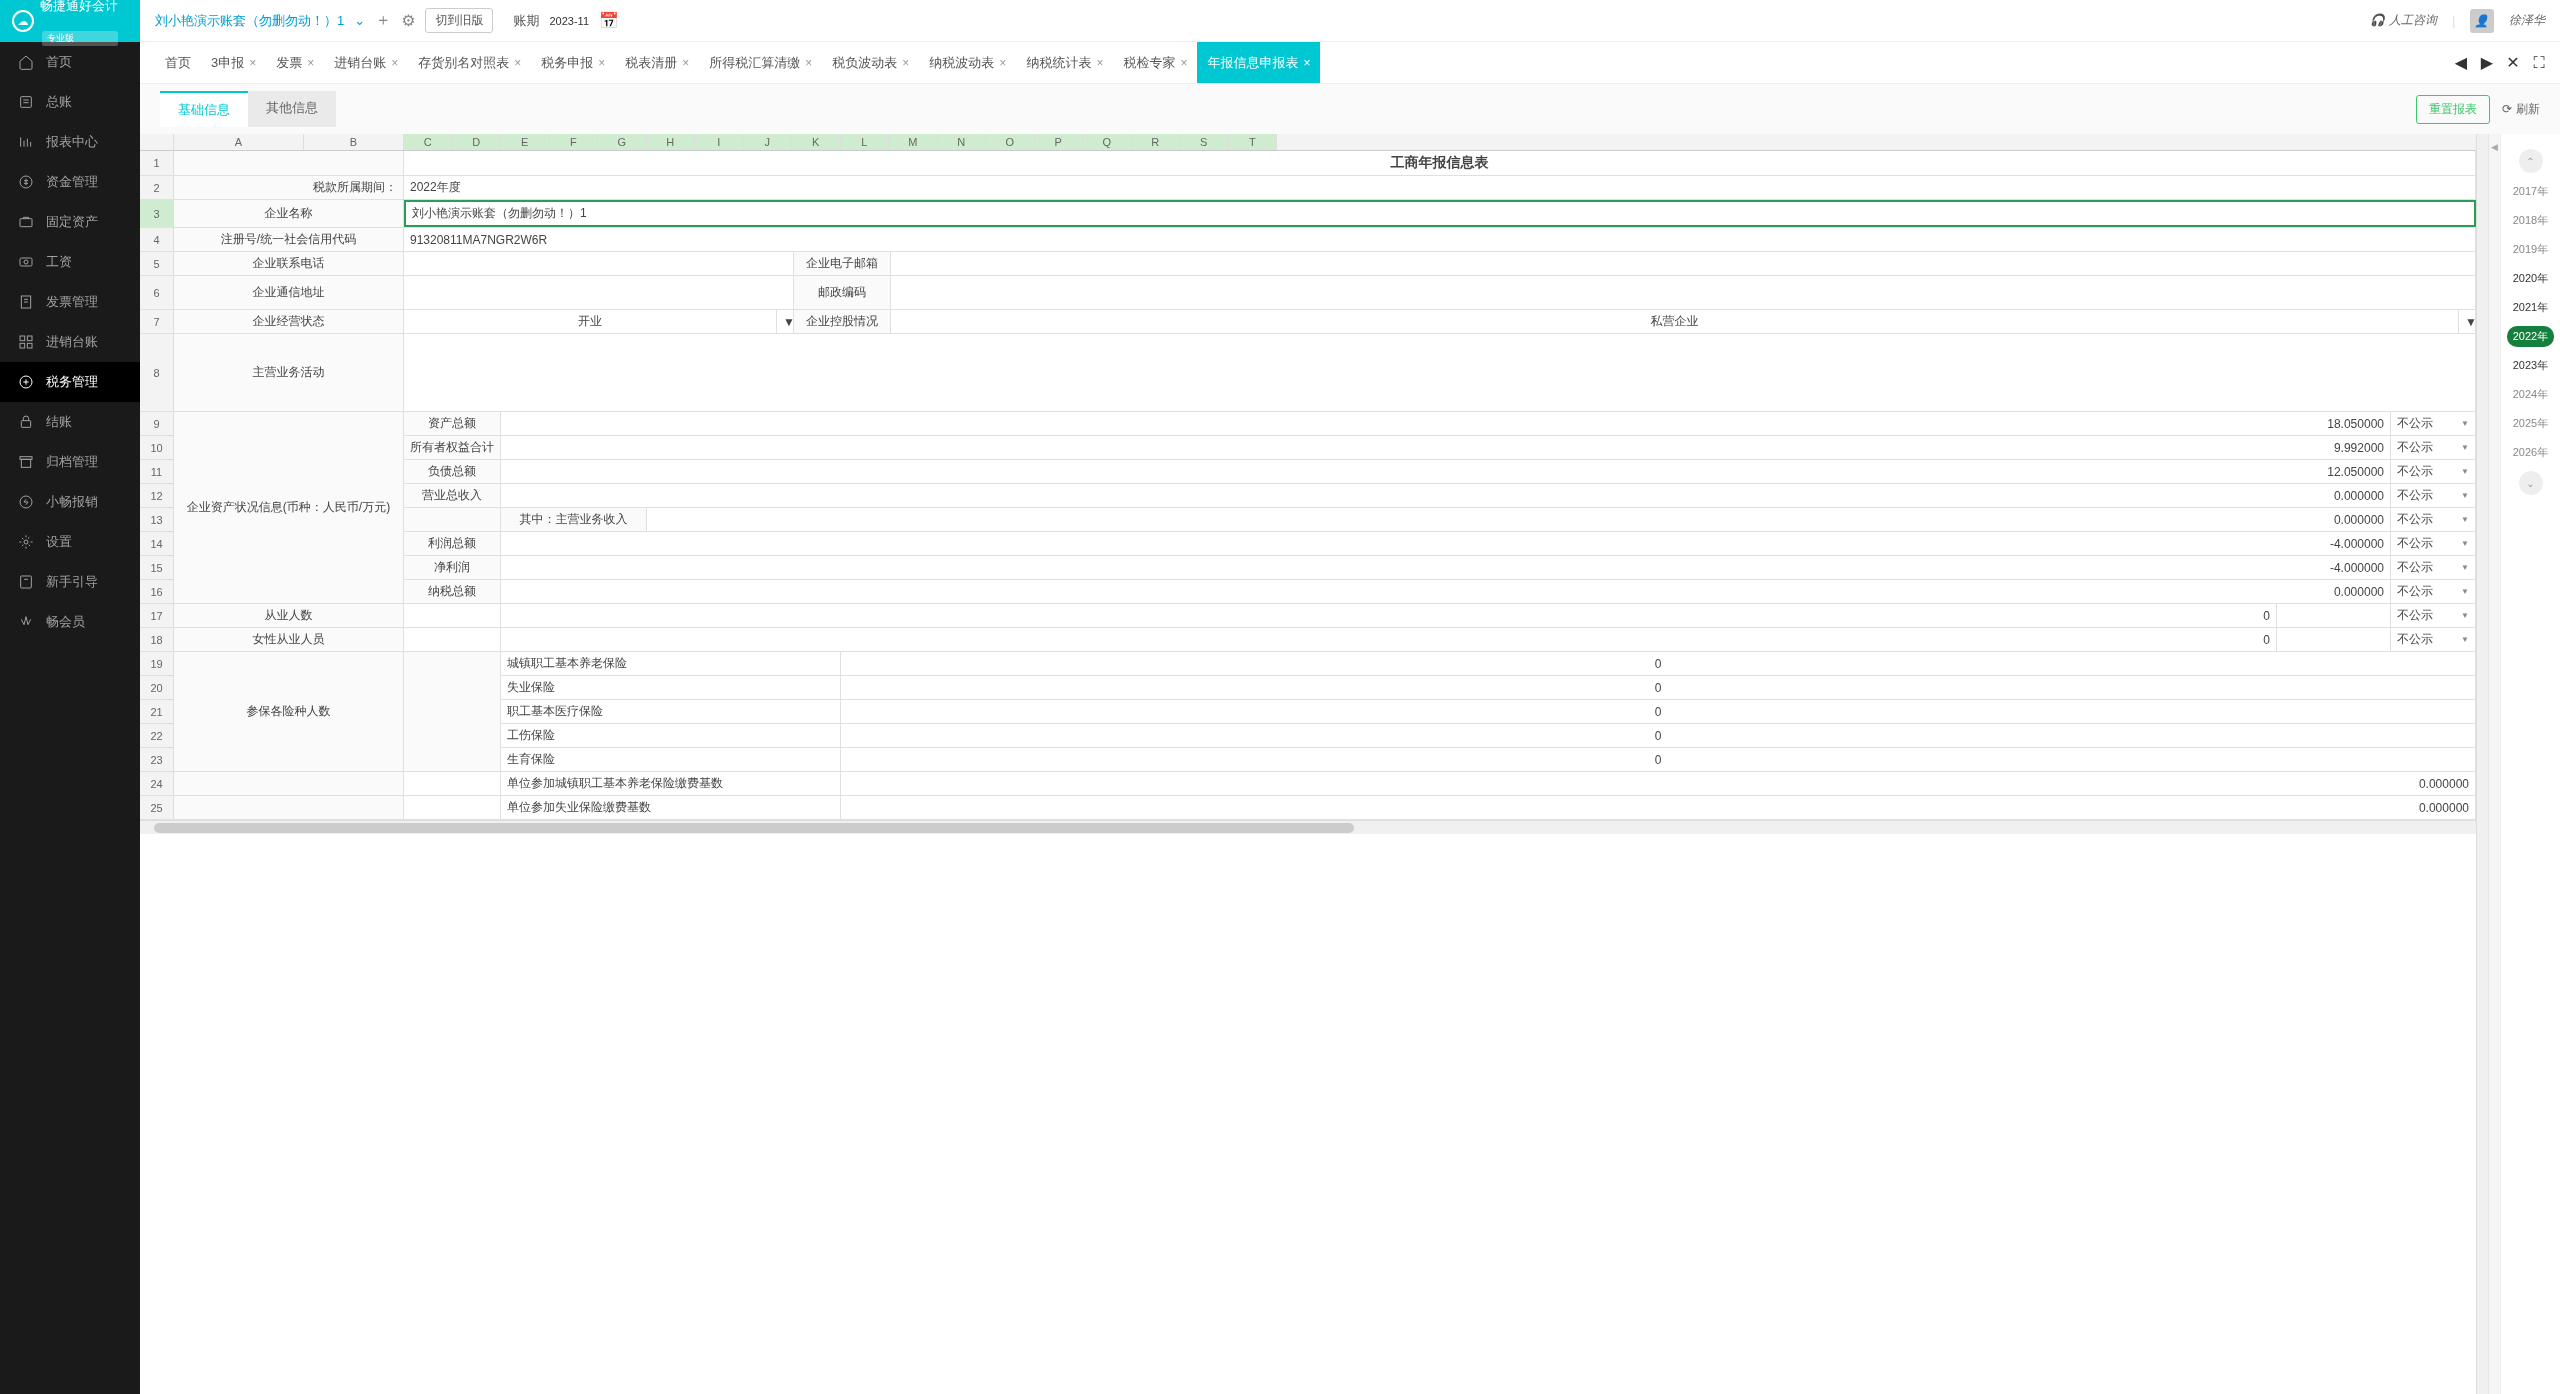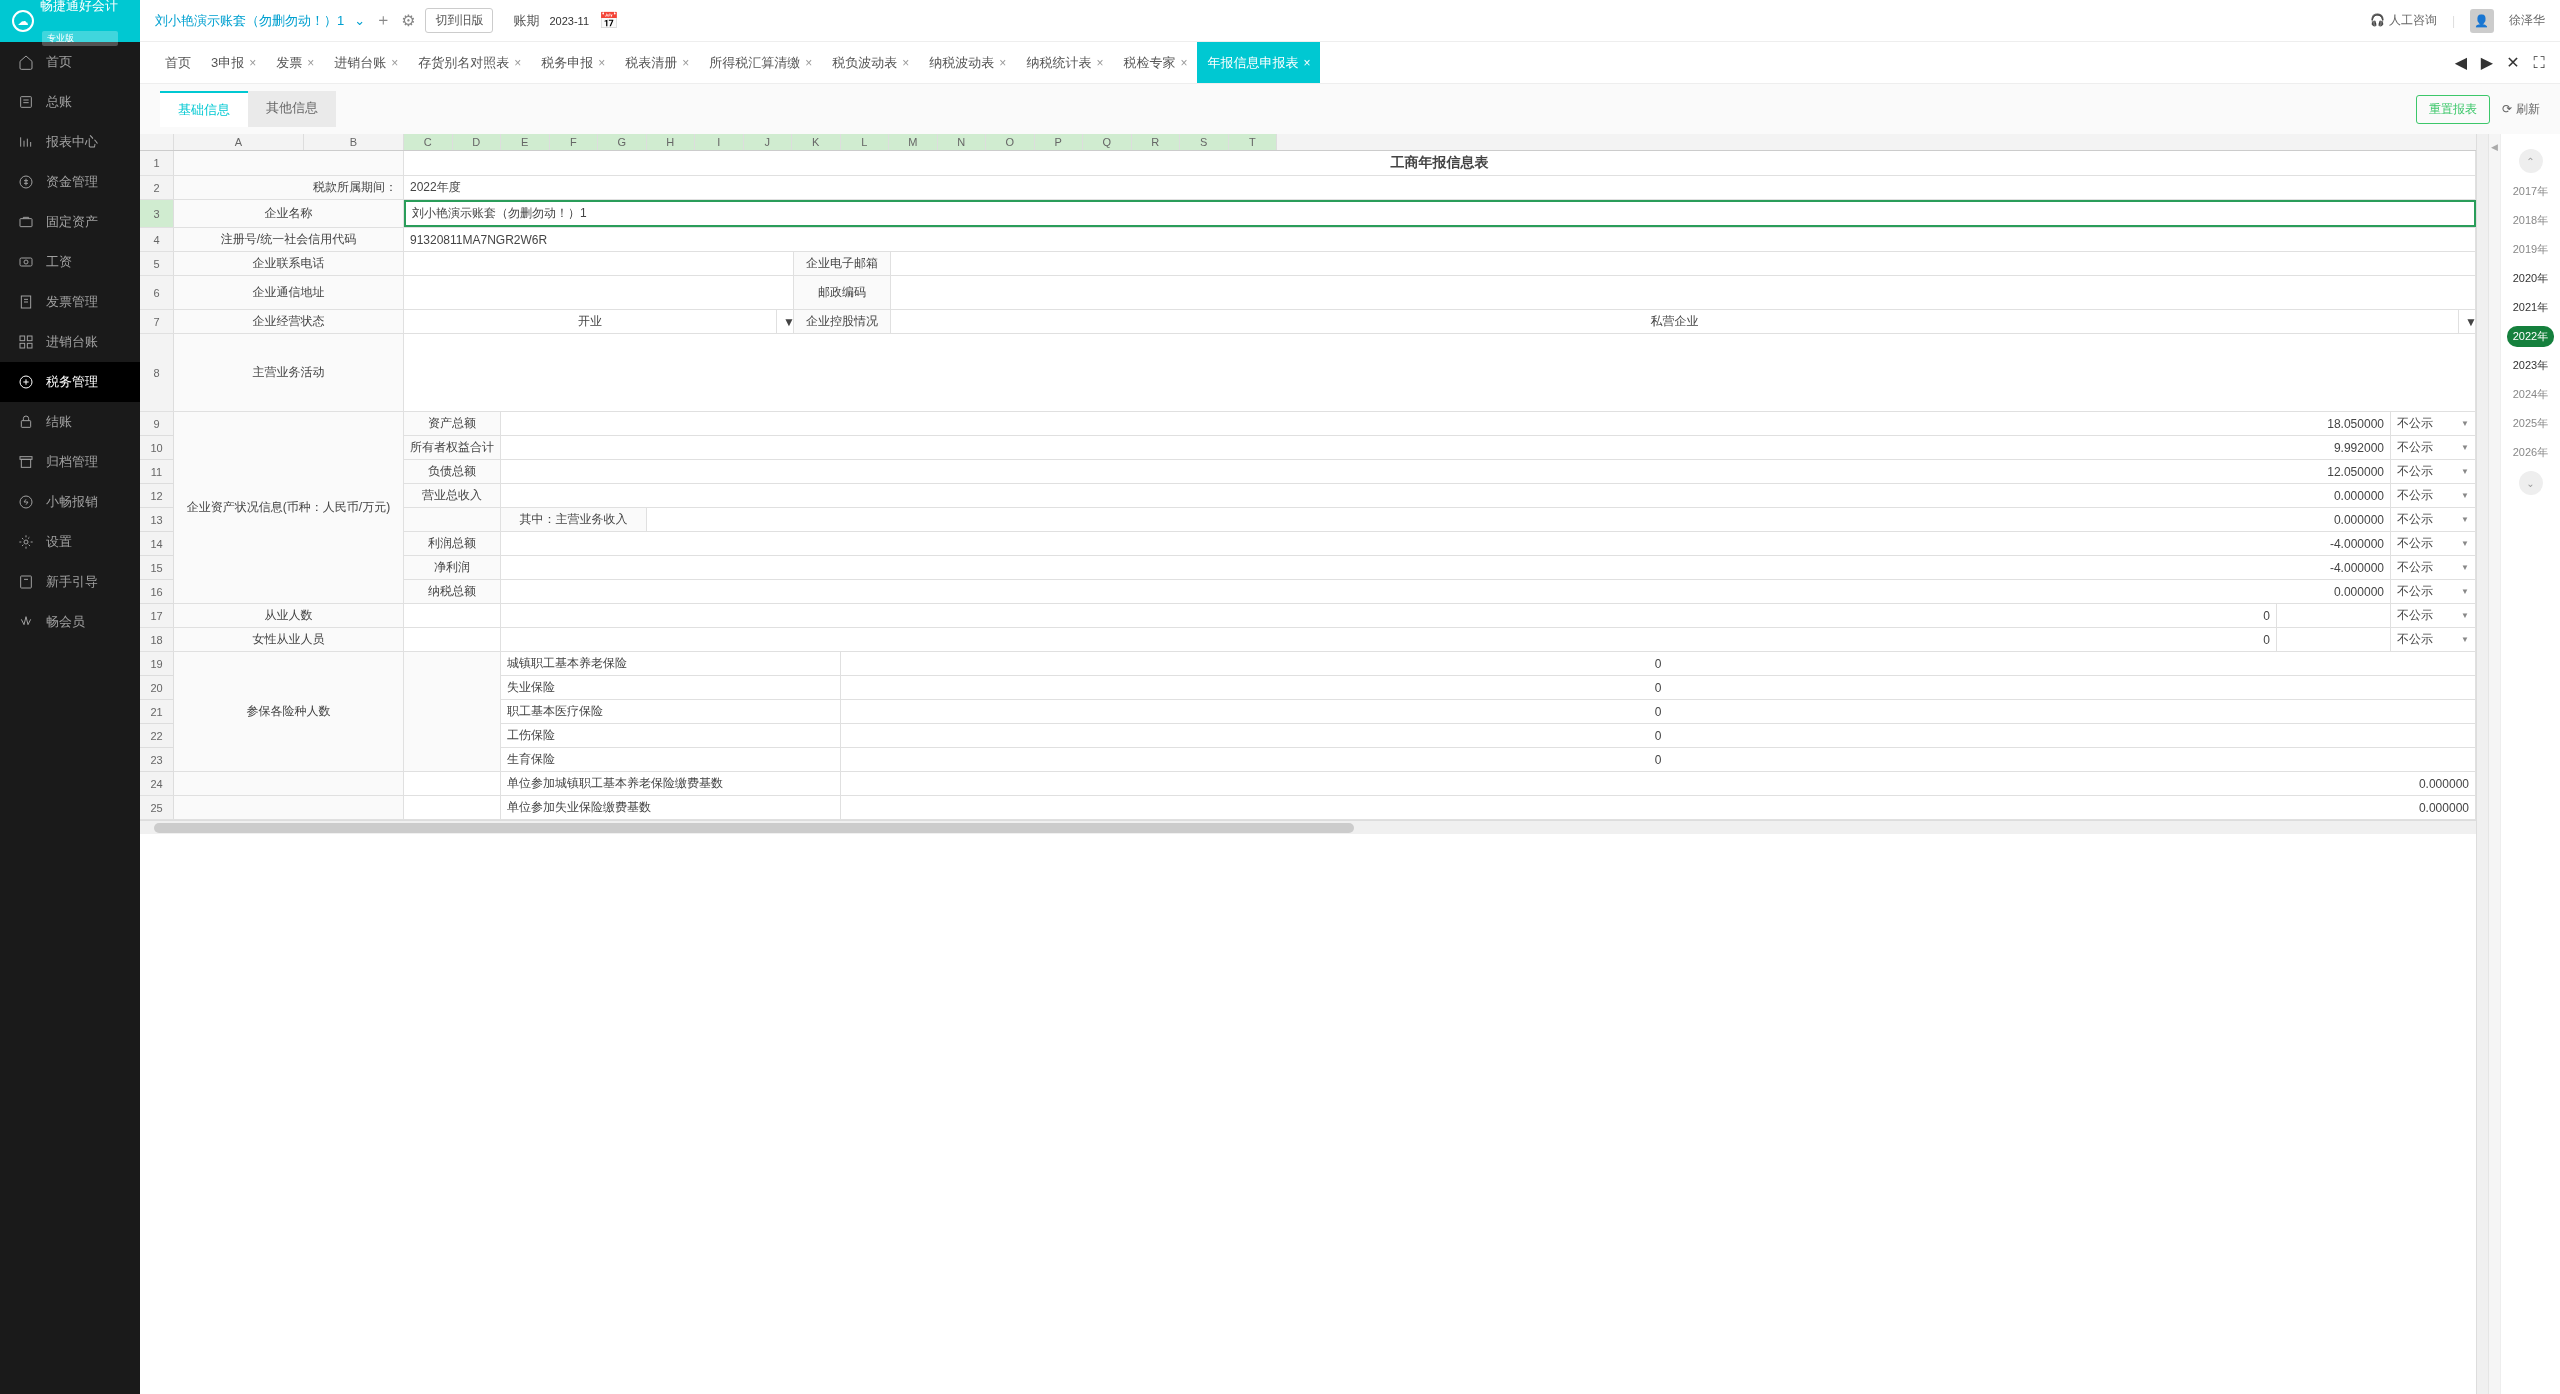--- a/index.html
+++ b/index.html
@@ -23,21 +23,21 @@
 
 
 .topbar { height: 42px; display: flex; align-items: center; padding: 0 15px; border-bottom: 1px solid #eee; gap: 10px; }
 .account-select { color: #00a0d0; font-size: 13px; display: flex; align-items: center; gap: 10px; }
 .chevd { color: #00a0d0; }
 .gear, .plus { color: #888; cursor: pointer; }
 .old-btn { border: 1px solid #ccc; padding: 3px 9px; border-radius: 3px; font-size: 12px; color: #555; cursor: pointer; }
 .period-lbl { font-size: 13px; color: #555; margin-left: 10px; }
 .period-val { font-size: 11px; color: #333; }
 .cal-icon { color: #00c8d2; }
-.top-right { margin-left: auto; display: flex; align-items: center; gap: 15px; font-size: 12px; color: #666; }
+.top-right { margin-left: auto; display: flex; align-items: center; gap: 15px; font-size: 12px; color: #666; font-style: italic; }
 .avatar { width: 24px; height: 24px; background: #ccc; border-radius: 3px; display: flex; align-items: center; justify-content: center; color: #fff; }
 
 
 .tabbar { height: 42px; display: flex; align-items: center; border-bottom: 1px solid #eee; padding-left: 15px; position: relative; }
 .tab { padding: 0 10px; font-size: 13px; color: #555; display: flex; align-items: center; height: 100%; cursor: pointer; gap: 5px; white-space: nowrap; }
 .tab.active { background: #00c8d2; color: #fff; justify-content: space-between; }
 .tab .x { font-size: 12px; color: #999; }
 .tab.active .x { color: #fff; }
 .tab-ctrl { margin-left: auto; display: flex; align-items: center; gap: 0; padding-right: 8px; }
 .tab-ctrl .btn { width: 26px; height: 26px; display: flex; align-items: center; justify-content: center; cursor: pointer; color: #333; }

